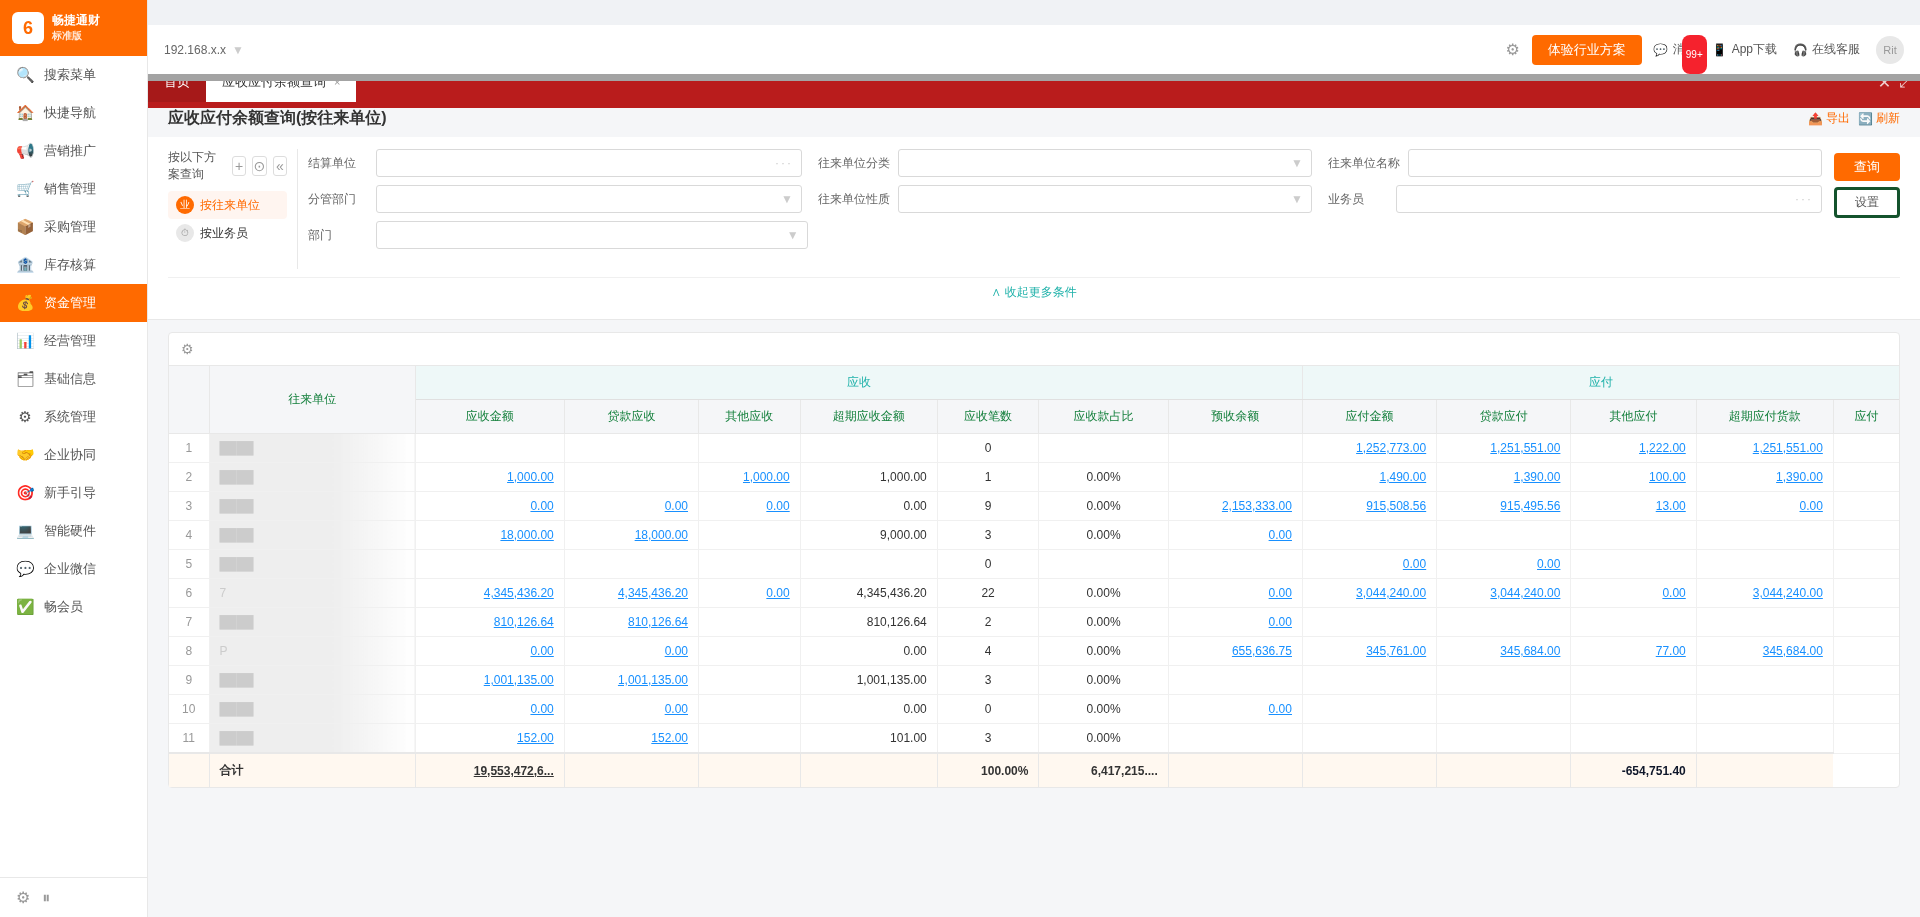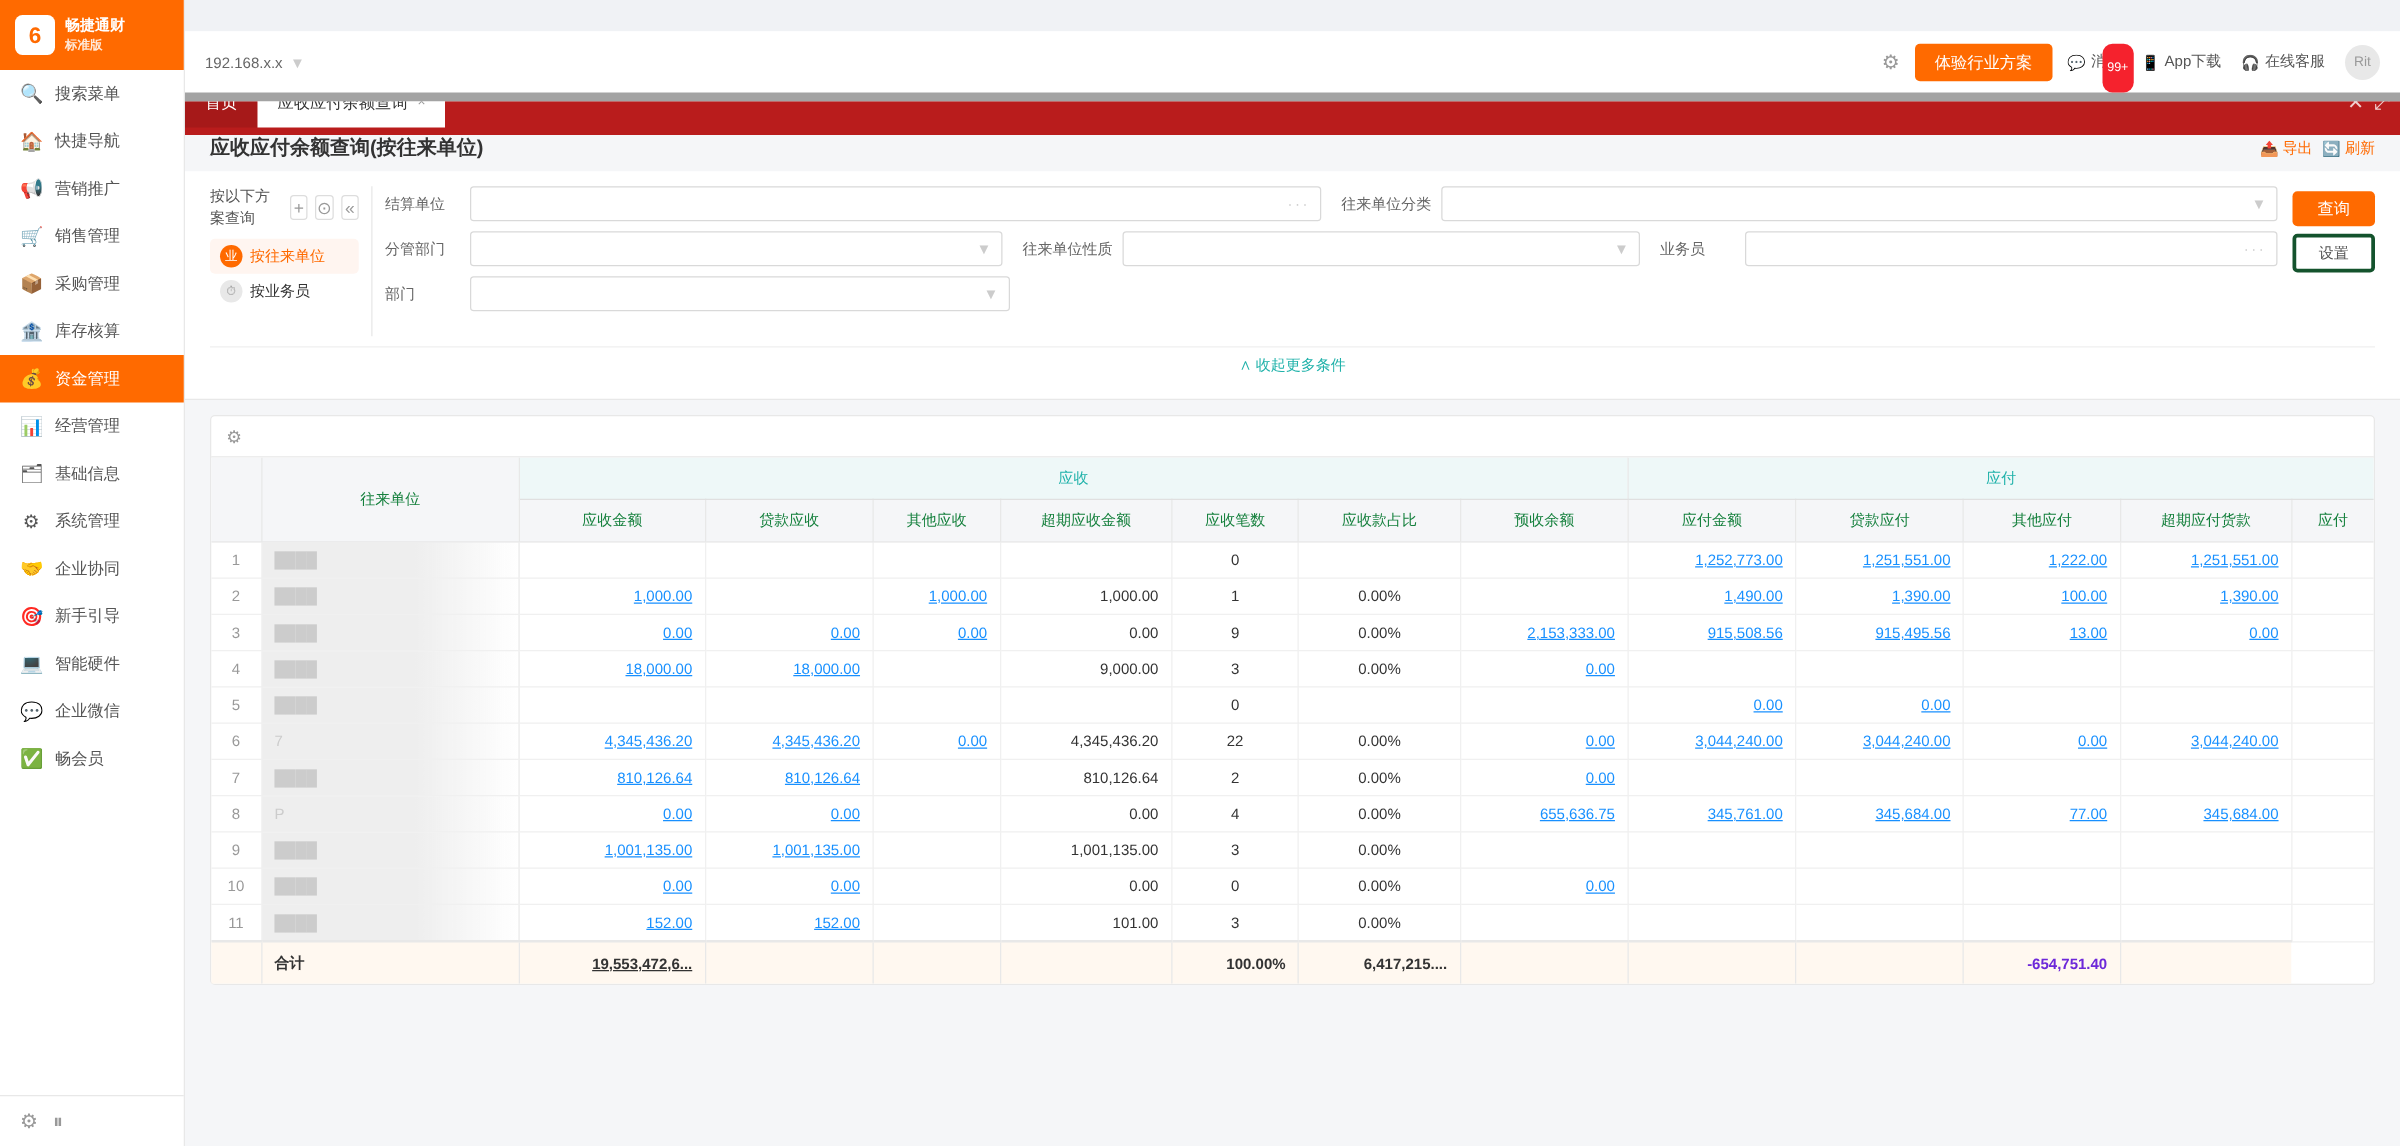--- a/index.html
+++ b/index.html
@@ -166,21 +166,21 @@
     .link-val { color: #1890ff; text-decoration: underline; cursor: pointer; }
     .row-num { color: #999; text-align: center; }
 
     
     .table-footer td {
       background: #fff8f0; font-weight: bold; border-top: 2px solid #e8e8e8;
       padding: 8px 10px; border-right: 1px solid #e8e8e8;
     }
     .table-footer td:last-child { border-right: none; }
     .table-footer td.num { text-align: right; color: #333; }
-    .table-footer td.neg { color: #6d28d9; }
+    .table-footer td.neg { color: #0f172a; }
 
     
     .main-content::-webkit-scrollbar { width: 6px; }
     .main-content::-webkit-scrollbar-thumb { background: #ccc; border-radius: 3px; }
 
     .filter-main { display: flex; }
     .filter-fields { flex: 1; }
     .filter-btns { display: flex; flex-direction: column; gap: 6px; padding-left: 12px; padding-top: 4px; }
 
     .header-row-title {
@@ -358,20 +358,24 @@
                 <span></span>
                 <span class="filter-dots">···</span>
               </div>
             </div>
             <div class="filter-item">
               <label>往来单位分类</label>
               <div class="filter-select">
                 <span></span>
                 <span style="color:#ccc;">▼</span>
               </div>
+            </div>
+            <div class="filter-item">
+              <label>往来单位名称</label>
+              <input class="filter-input" style="">
             </div>
           </div>
 
           <div class="filter-row" style="margin-top:8px;">
             <div class="filter-item">
               <label>分管部门</label>
               <div class="filter-select">
                 <span></span>
                 <span style="color:#ccc;">▼</span>
               </div>

